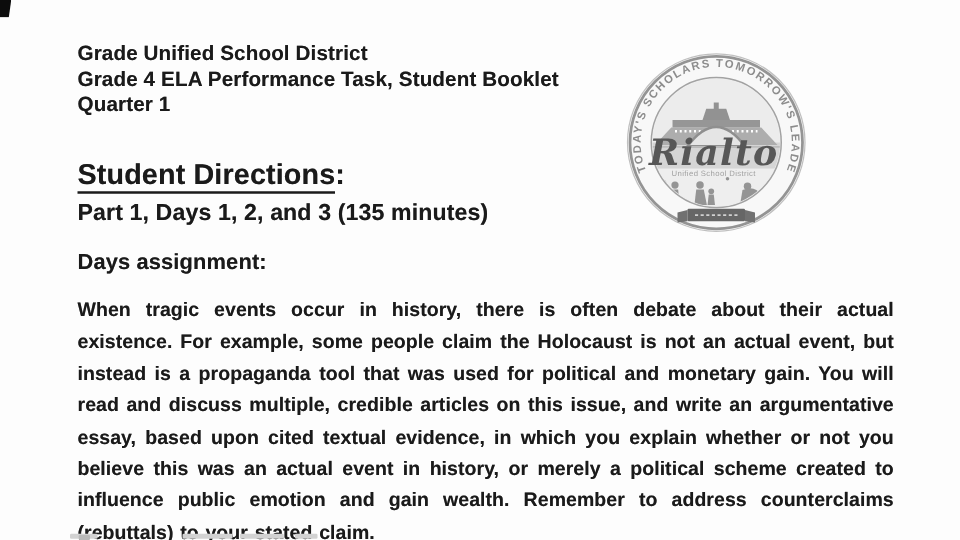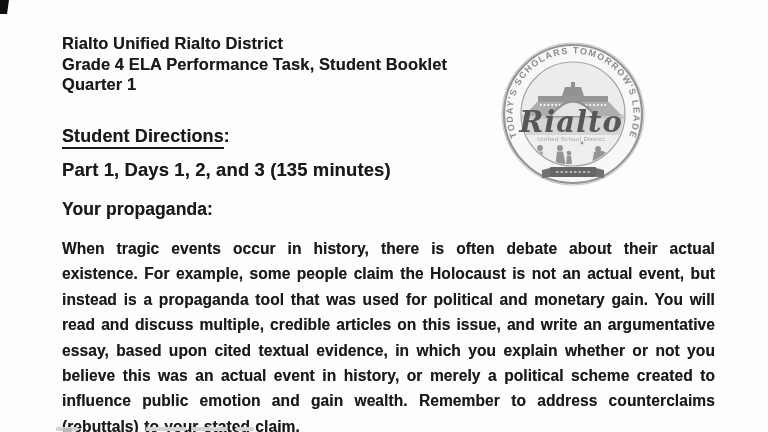--- a/index.html
+++ b/index.html
@@ -16,21 +16,21 @@
     position:absolute;left:0;top:0;width:9px;height:14px;background:#0c0c0c;
     clip-path:polygon(0 0,100% 0,78% 100%,0 100%);
   }
   .ink{color:#1a1a1a;text-shadow:0 0 .5px rgba(20,20,20,.55);}
   .header-block{
     position:absolute;left:62px;top:33px;
     font-size:16.5px;font-weight:700;line-height:20.5px;letter-spacing:.1px;
   }
   .directions-heading{
     position:absolute;left:62px;top:126px;
-    font-size:18px;font-weight:700;letter-spacing:.1px;
+    font-size:23px;font-weight:700;letter-spacing:.1px;
   }
   .underlined{border-bottom:2.5px solid #1b1b1b;padding-bottom:1px;}
   .part-heading{
     position:absolute;left:62px;top:159px;
     font-size:18.5px;font-weight:700;letter-spacing:.1px;
   }
   .assignment-heading{
     position:absolute;left:62px;top:199px;
     font-size:17.5px;font-weight:700;letter-spacing:.1px;
   }
@@ -52,32 +52,32 @@
   .frag4{left:236px;top:427px;width:18px;height:4px;}
 </style>
 </head>
 <body>
 
 <div class="page">
 
   <div class="corner-mark"></div>
 
   <div class="header-block ink">
-    <div>Rialto Unified Rialto District</div>
+    <div>Grade Unified School District</div>
     <div>Grade 4 ELA Performance Task, Student Booklet</div>
     <div>Quarter 1</div>
   </div>
 
   <div class="directions-heading ink">
     <span class="underlined">Student Directions</span><span>:</span>
   </div>
 
   <div class="part-heading ink">Part 1, Days 1, 2, and 3 (135 minutes)</div>
 
-  <div class="assignment-heading ink">Your propaganda:</div>
+  <div class="assignment-heading ink">Days assignment:</div>
 
   <div class="body-paragraph ink">When tragic events occur in history, there is often debate about their actual existence. For example, some people claim the Holocaust is not an actual event, but instead is a propaganda tool that was used for political and monetary gain. You will read and discuss multiple, credible articles on this issue, and write an argumentative essay, based upon cited textual evidence, in which you explain whether or not you believe this was an actual event in history, or merely a political scheme created to influence public emotion and gain wealth. Remember to address counterclaims (rebuttals) to your stated claim.</div>
 
   <svg class="seal" viewBox="0 0 150 148">
     <defs>
       <clipPath id="innerClip">
           <circle cx="75" cy="72" r="51"></circle>
         </clipPath>
       <path id="ringPath" d="M 20.2 97.6 A 60.5 60.5 0 1 1 129.8 97.6" fill="none"></path>
     </defs>

